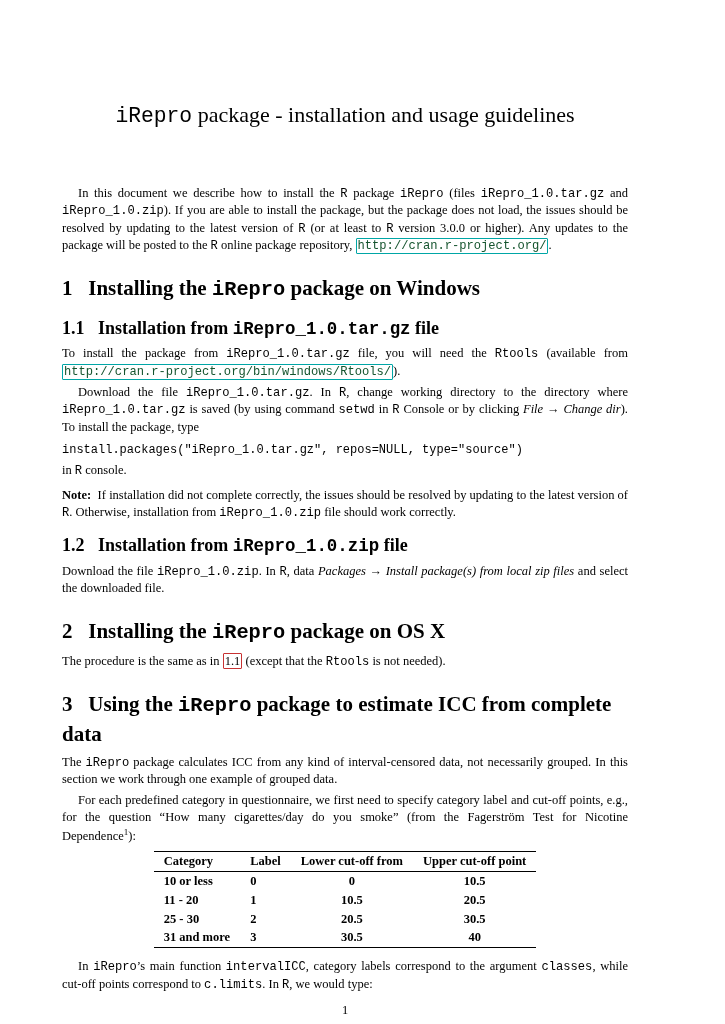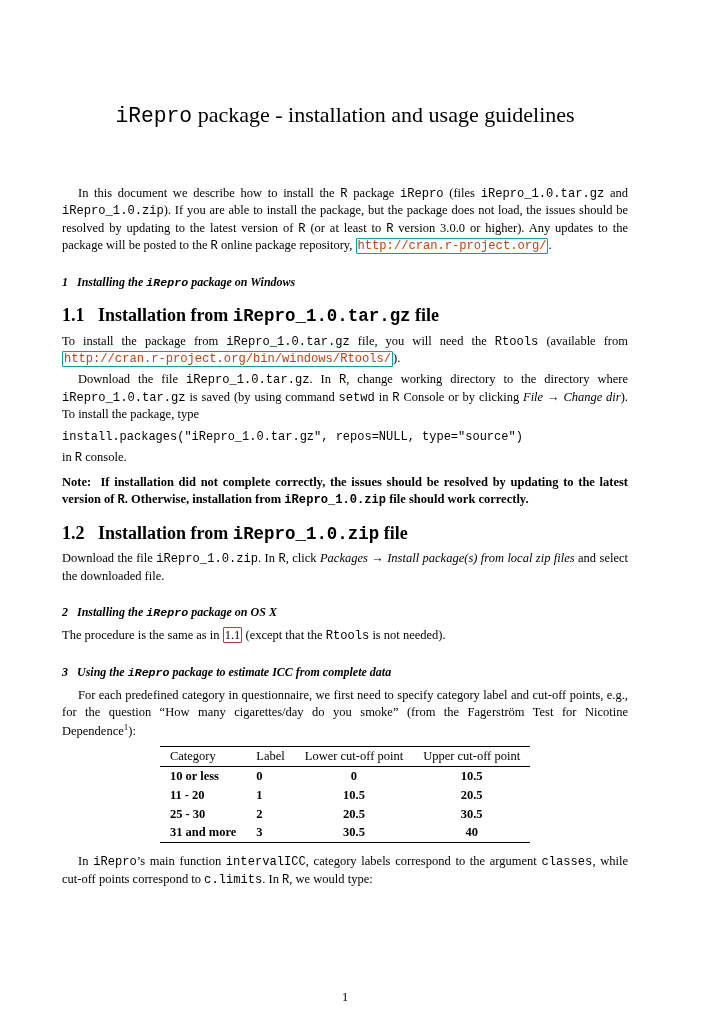--- a/index.html
+++ b/index.html
@@ -22,39 +22,38 @@
     font-size: 22px;
     font-weight: normal;
     text-align: center;
     margin: 0 0 54px 0;
   }
   .tt {
     font-family: "Courier New", Courier, monospace;
     font-size: 0.97em;
   }
   h2.sec {
-    font-size: 12px;
+    font-size: 21px;
     font-weight: bold;
     margin: 20px 0 6px 0;
-    font-style: italic;
   }
   h3.subsec {
     font-size: 18px;
     font-weight: bold;
     margin: 12px 0 4px 0;
   }
   p {
     margin: 0 0 4px 0;
     text-align: justify;
   }
   p.indent {
     text-indent: 16px;
   }
   .link {
-    color: #c2410c;
+    color: #14532d;
     text-decoration: none;
     border: 1px solid #00a6a6;
     padding: 0 1px;
     border-radius: 1px;
   }
   .redlink {
     border: 1px solid #c83232;
     padding: 0 1px;
     border-radius: 1px;
   }
@@ -72,21 +71,21 @@
   }
   table.data th, table.data td {
     padding: 1px 10px;
     text-align: left;
     font-size: 12.5px;
     font-weight: bold;
   }
   table.data thead th {
     border-top: 1.2px solid #000;
     border-bottom: 0.6px solid #000;
-    font-weight: normal;
+    font-weight: bold;
   }
   table.data tbody tr:last-child td {
     border-bottom: 1.2px solid #000;
   }
   .num-center { text-align: center !important; }
   .pagenum {
     position: absolute;
     bottom: 18px;
     left: 0;
     right: 0;
@@ -123,54 +122,57 @@
   <p class="indent">
     <span>Download the file </span><span class="tt">iRepro_1.0.tar.gz</span><span>. In </span><span class="tt">R</span><span>, change working directory to the directory where </span><span class="tt">iRepro_1.0.tar.gz</span><span> is saved (by using command </span><span class="tt">setwd</span><span> in </span><span class="tt">R</span><span> Console or by clicking </span><span class="italic">File</span> <span class="arrow">→</span> <span class="italic">Change dir</span><span>). To install the package, type</span>
   </p>
 
   <code class="block">install.packages("iRepro_1.0.tar.gz", repos=NULL, type="source")</code>
 
   <p>
     <span>in </span><span class="tt">R</span><span> console.</span>
   </p>
 
-  <p style="margin-top:8px;font-weight:bold;">
+  <p style="margin-top:8px;">
     <b>Note:</b>&nbsp;&nbsp;<span>If installation did not complete correctly, the issues should be resolved by updating to the latest version of </span><span class="tt">R</span><span>. Otherwise, installation from </span><span class="tt">iRepro_1.0.zip</span><span> file should work correctly.</span>
   </p>
 
   <h3 class="subsec">
     <span>1.2</span>&nbsp;&nbsp;&nbsp;<span>Installation from </span><span class="tt">iRepro_1.0.zip</span><span> file</span>
   </h3>
 
   <p>
-    <span>Download the file </span><span class="tt">iRepro_1.0.zip</span><span>. In </span><span class="tt">R</span><span>, click </span><span class="italic">Packages</span> <span class="arrow">→</span> <span class="italic">Install package(s) from local zip files</span><span> and select the downloaded file.</span>
+    <span>Download the file </span><span class="tt">iRepro_1.0.zip</span><span>. In </span><span class="tt">R</span><span>, data </span><span class="italic">Packages</span> <span class="arrow">→</span> <span class="italic">Install package(s) from local zip files</span><span> and select the downloaded file.</span>
   </p>
 
   <h2 class="sec">
     <span>2</span>&nbsp;&nbsp;&nbsp;<span>Installing the </span><span class="tt">iRepro</span><span> package on OS X</span>
   </h2>
 
   <p>
     <span>The procedure is the same as in </span><span class="redlink">1.1</span><span> (except that the </span><span class="tt">Rtools</span><span> is not needed).</span>
   </p>
 
   <h2 class="sec">
     <span>3</span>&nbsp;&nbsp;&nbsp;<span>Using the </span><span class="tt">iRepro</span><span> package to estimate ICC from complete data</span>
   </h2>
 
+  <p>
+    <span>The </span><span class="tt">iRepro</span><span> package calculates ICC from any kind of interval-censored data, not necessarily grouped. In this section we work through one example of grouped data.</span>
+  </p>
   <p class="indent">
     <span>For each predefined category in questionnaire, we first need to specify category label and cut-off points, e.g., for the question “How many cigarettes/day do you smoke” (from the Fagerström Test for Nicotine Dependence</span><sup>1</sup><span>):</span>
   </p>
 
   <table class="data">
     <thead>
       <tr>
         <th>Category</th>
         <th>Label</th>
-        <th>Lower cut-off point</th>
+        <th>Lower cut-off from</th>
         <th>Upper cut-off point</th>
       </tr>
     </thead>
     <tbody>
       <tr>
         <td>10 or less</td>
         <td>0</td>
         <td class="num-center">0</td>
         <td class="num-center">10.5</td>
       </tr>

